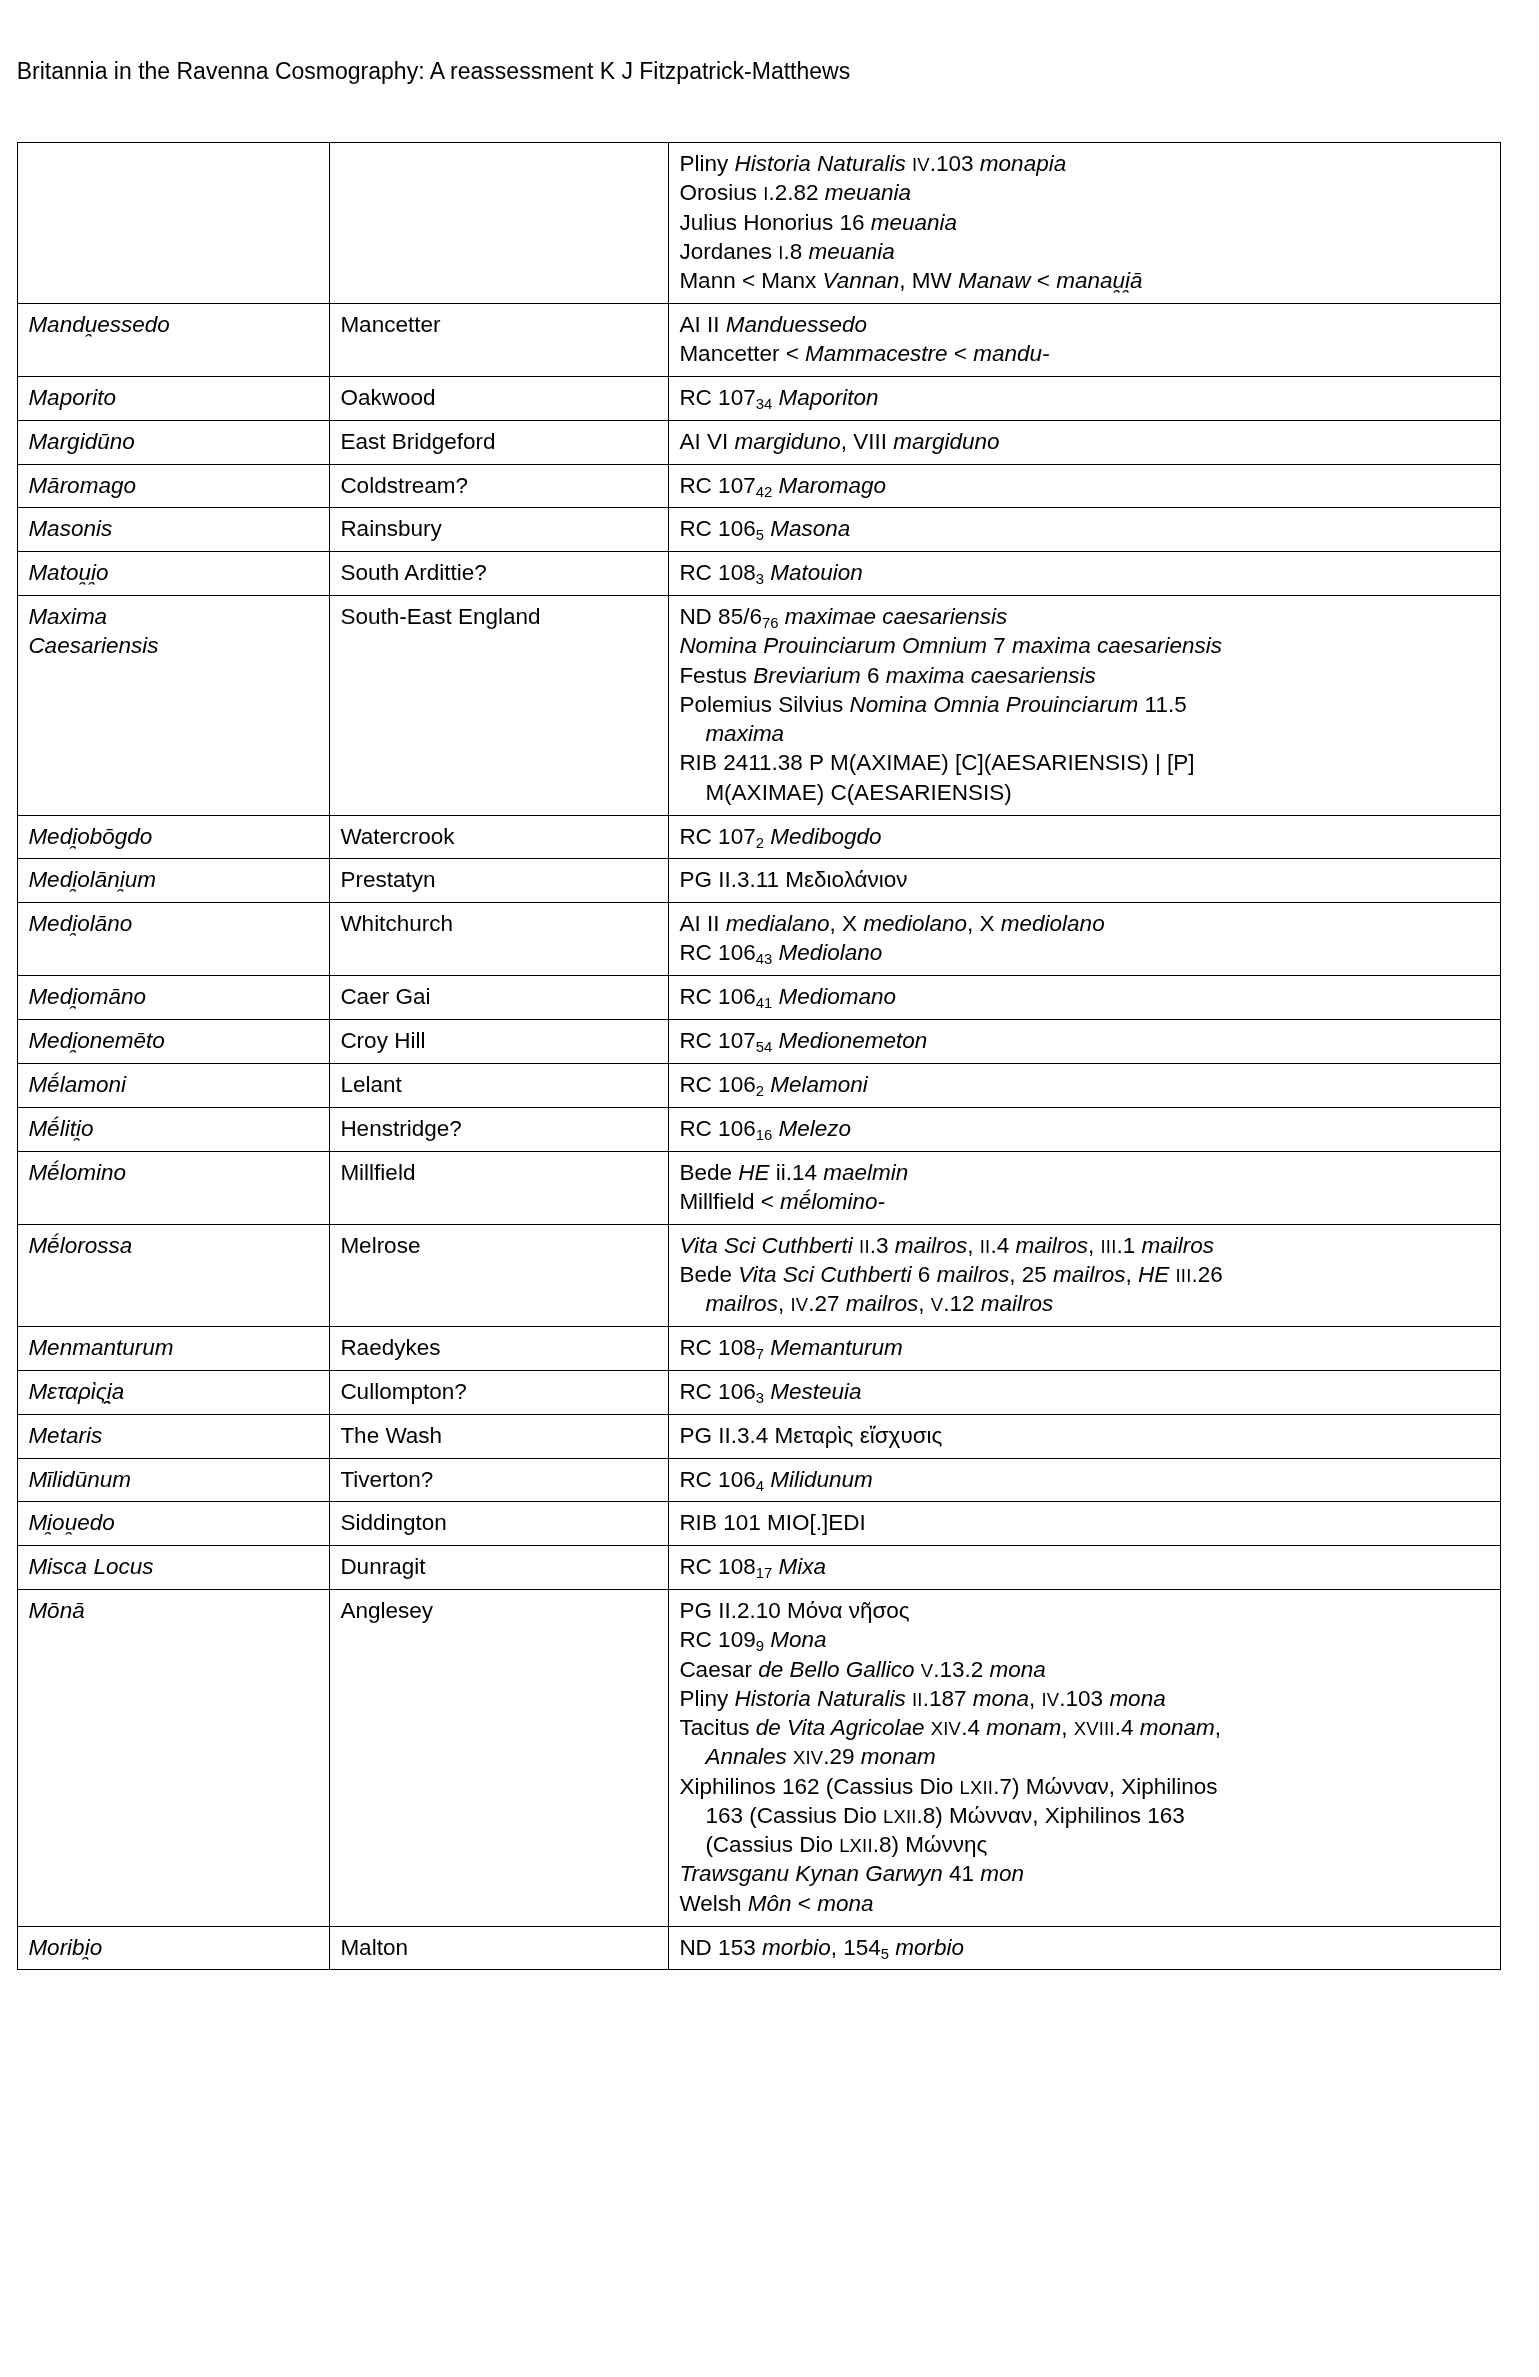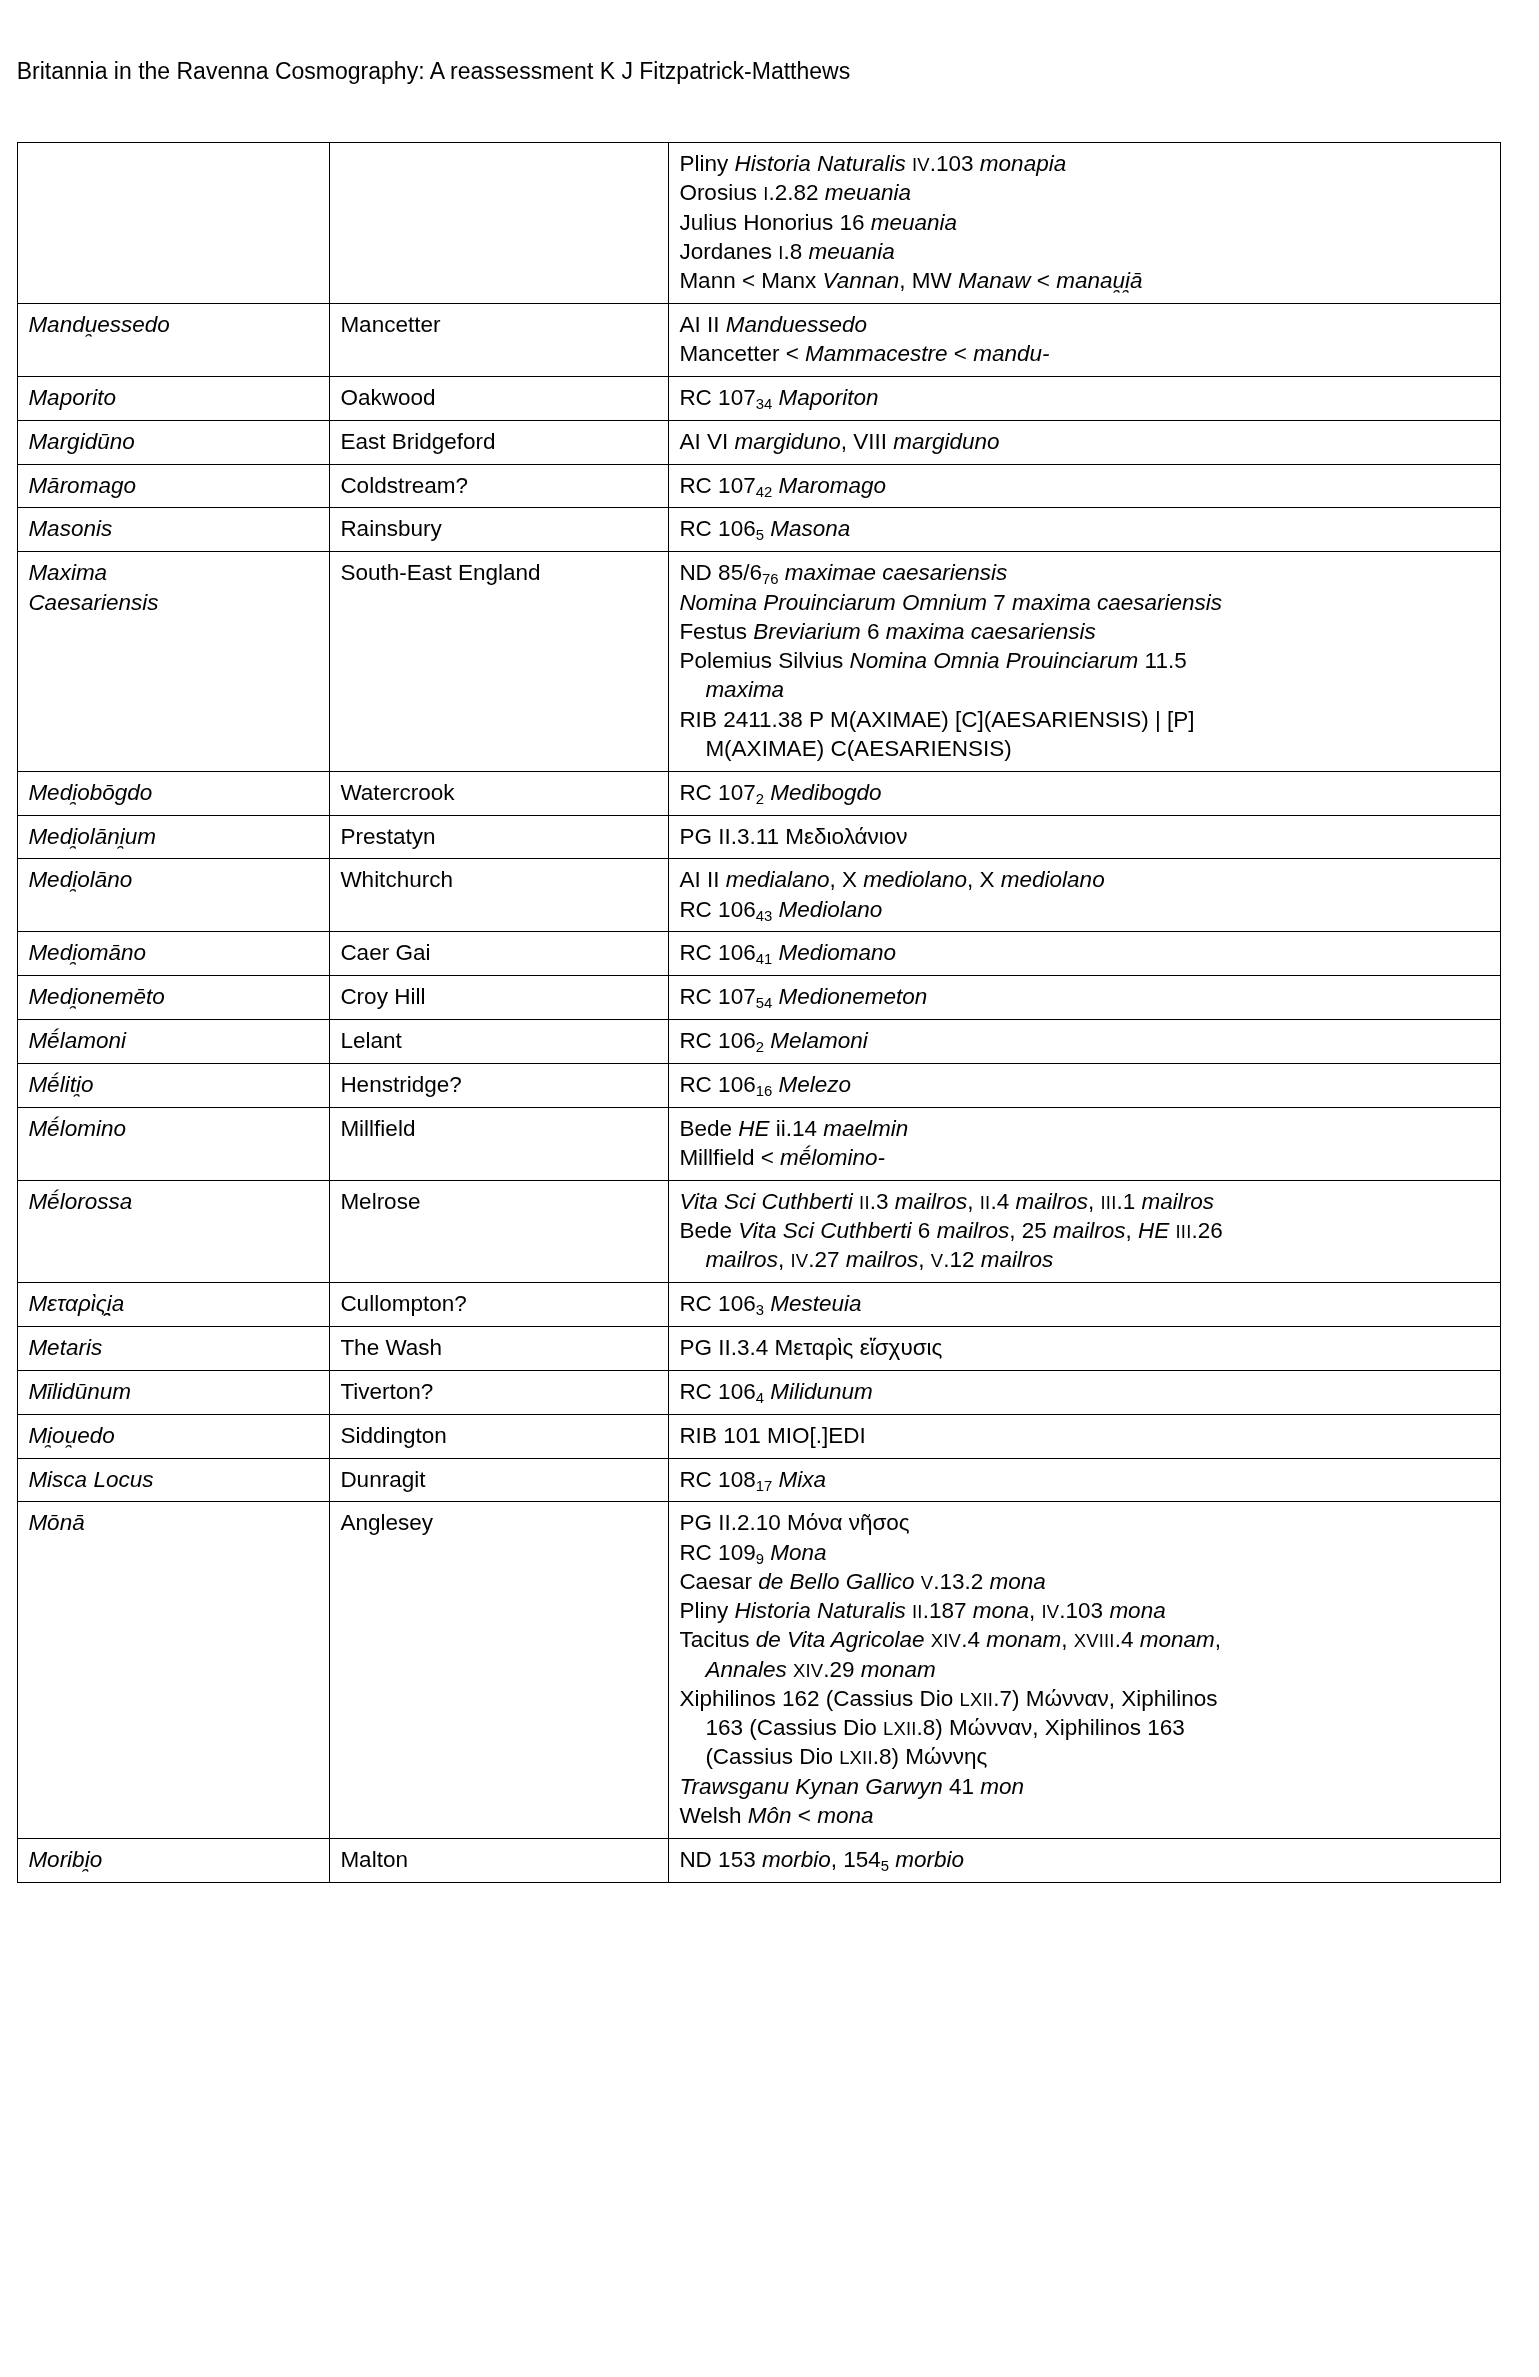--- a/index.html
+++ b/index.html
@@ -124,20 +124,27 @@
       </tr>
 
       <tr>
         <td><i>Masonis</i></td>
         <td>Rainsbury</td>
         <td>
           <span class="ln">RC 106<sub>5</sub> <i>Masona</i></span>
         </td>
       </tr>
 
+      <tr>
+        <td><i>Matou̯i̯o</i></td>
+        <td>South Ardittie?</td>
+        <td>
+          <span class="ln">RC 108<sub>3</sub> <i>Matouion</i></span>
+        </td>
+      </tr>
 
       <tr>
         <td><i>Maxima<br>Caesariensis</i></td>
         <td>South-East England</td>
         <td>
           <span class="ln">ND 85/6<sub>76</sub> <i>maximae caesariensis</i></span>
           <span class="ln"><i>Nomina Prouinciarum Omnium</i> 7 <i>maxima caesariensis</i></span>
           <span class="ln">Festus <i>Breviarium</i> 6 <i>maxima caesariensis</i></span>
           <span class="ln">Polemius Silvius <i>Nomina Omnia Prouinciarum</i> 11.5</span>
           <span class="ln ind"><i>maxima</i></span>
@@ -215,20 +222,27 @@
       <tr>
         <td><i>Mḗlorossa</i></td>
         <td>Melrose</td>
         <td>
           <span class="ln"><i>Vita Sci Cuthberti</i> <span class="sc">II</span>.3 <i>mailros</i>, <span class="sc">II</span>.4 <i>mailros</i>, <span class="sc">III</span>.1 <i>mailros</i></span>
           <span class="ln">Bede <i>Vita Sci Cuthberti</i> 6 <i>mailros</i>, 25 <i>mailros</i>, <i>HE</i> <span class="sc">III</span>.26</span>
           <span class="ln ind"><i>mailros</i>, <span class="sc">IV</span>.27 <i>mailros</i>, <span class="sc">V</span>.12 <i>mailros</i></span>
         </td>
       </tr>
 
+      <tr>
+        <td><i>Menmanturum</i></td>
+        <td>Raedykes</td>
+        <td>
+          <span class="ln">RC 108<sub>7</sub> <i>Memanturum</i></span>
+        </td>
+      </tr>
 
       <tr>
         <td><i>Μεταρὶς̯i̯a</i></td>
         <td>Cullompton?</td>
         <td>
           <span class="ln">RC 106<sub>3</sub> <i>Mesteuia</i></span>
         </td>
       </tr>
 
       <tr>

